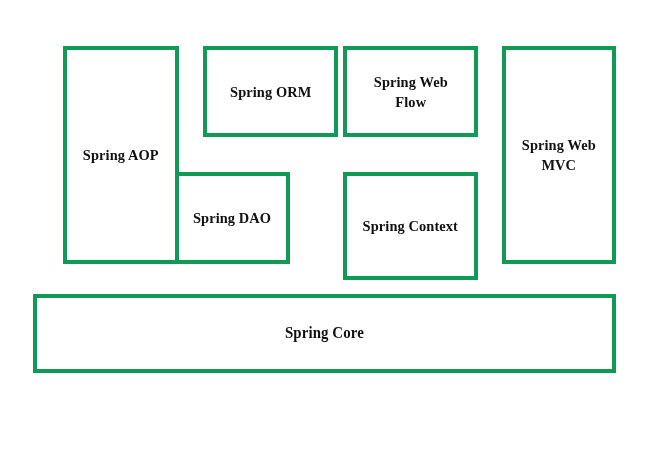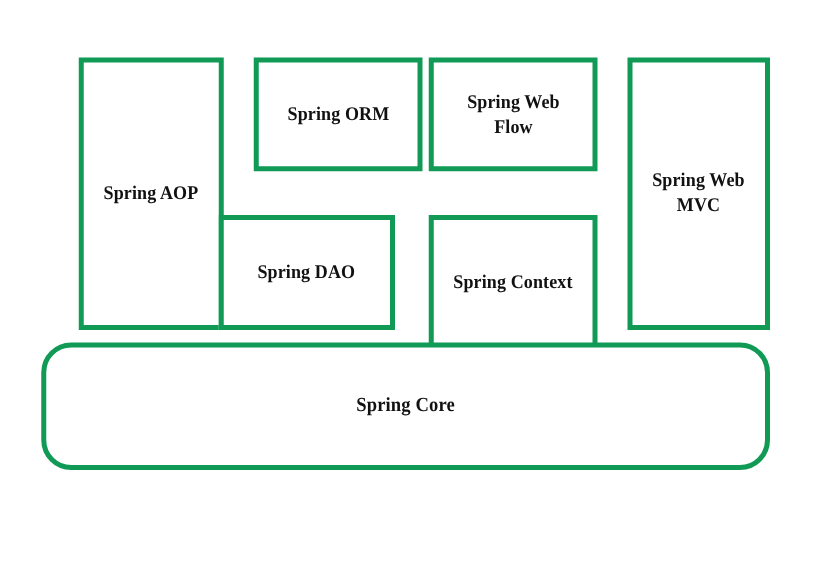--- a/index.html
+++ b/index.html
@@ -40,25 +40,25 @@
     color: #111111;
     letter-spacing: 0.1px;
     transform: scaleX(0.93);
     transform-origin: center center;
     white-space: pre-line;
     padding: 0 4px;
   }
   
   #box-spring-aop      { left: 33px;  top: 46px;  width: 116px; height: 218px; margin-left: 30px; }
   #box-spring-orm      { left: 175px; top: 46px;  width: 135px; height: 91px;  }
-  #box-spring-dao      { left: 175px; top: 172px; width: 141px; height: 92px;  }
+  #box-spring-dao      { left: 175px; top: 172px; width: 115px; height: 92px;  }
   #box-spring-web-flow { left: 343px; top: 46px;  width: 135px; height: 91px;  }
   #box-spring-context  { left: 343px; top: 172px; width: 135px; height: 108px;  }
   #box-spring-web-mvc  { left: 502px; top: 46px;  width: 114px; height: 218px; }
-  #box-spring-core     { left: 33px;  top: 274px; width: 583px; height: 102px; border-radius: 24px; }
+  #box-spring-core     { left: 33px;  top: 294px; width: 583px; height: 79px; }
 
   #box-spring-core .module-label { font-size: 16px; }
 </style>
 </head>
 <body style="background: rgb(255, 255, 255);">
 
 <div id="diagram" style="background: rgb(255, 255, 255);">
 
   <div class="module-box" id="box-spring-aop" style="border-color: rgb(17, 154, 86); background: rgb(255, 255, 255);">
     <span class="module-label" style="color: rgb(17, 17, 17);">Spring AOP</span>

